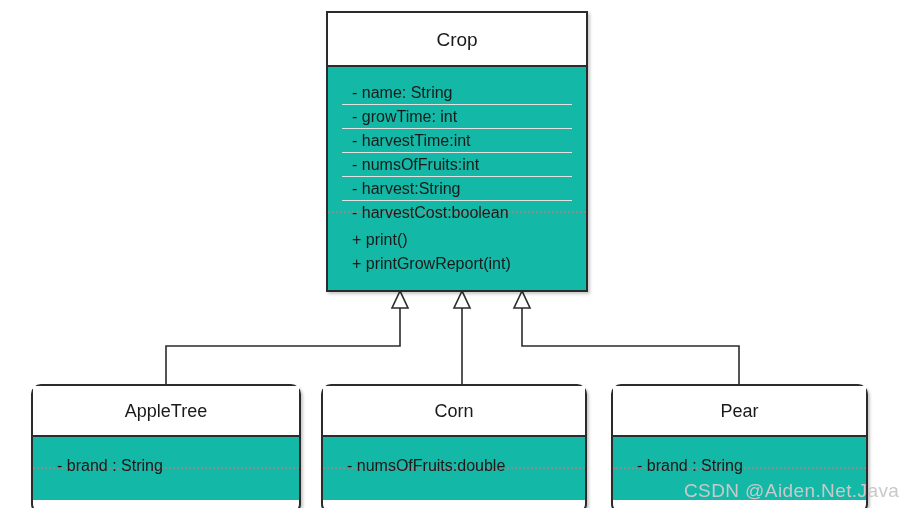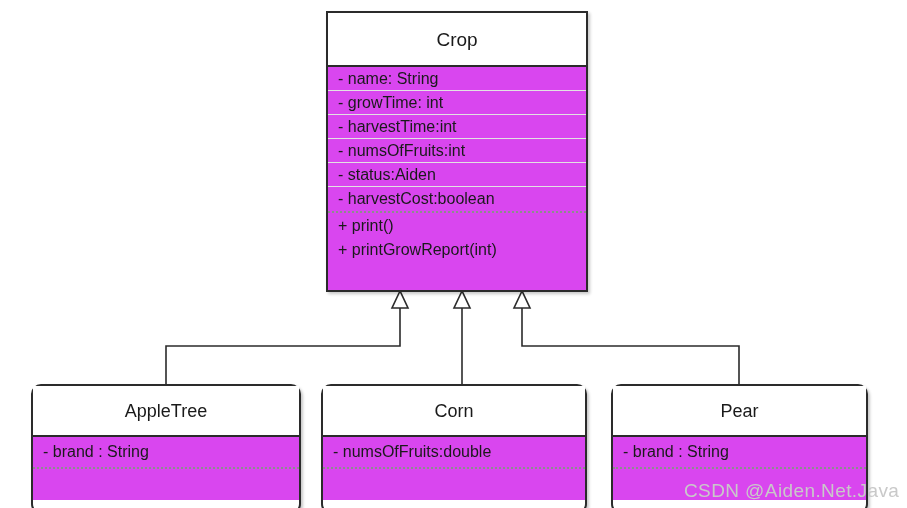--- a/index.html
+++ b/index.html
@@ -34,22 +34,22 @@
     line-height: 1;
     display: flex;
     align-items: center;
     justify-content: center;
     box-sizing: border-box;
     border-bottom: 2px solid #2b2b2b;
     background: #ffffff;
   }
   .uml-section {
     box-sizing: border-box;
-    background: #d946ef;
-    padding: 0;
+    background: #14b8a6;
+    padding: 14px;
   }
   .uml-row {
     font-size: 16px;
     color: #1a1a1a;
     padding: 1px 0 1px 10px;
     white-space: nowrap;
     box-sizing: border-box;
   }
   .uml-attrs .uml-row {
     border-bottom: 1px solid #e2e2e2;
@@ -137,21 +137,21 @@
     <polygon points="522,291 514,308 530,308" fill="#ffffff" stroke="#2b2b2b" stroke-width="1.6"></polygon>
   </svg>
 
   <div id="crop-class" class="uml-class">
     <div class="uml-title">Crop</div>
     <div class="uml-section uml-attrs">
       <div class="uml-row">- name: String</div>
       <div class="uml-row">- growTime: int</div>
       <div class="uml-row">- harvestTime:int</div>
       <div class="uml-row">- numsOfFruits:int</div>
-      <div class="uml-row">- status:Aiden</div>
+      <div class="uml-row">- harvest:String</div>
       <div class="uml-row">- harvestCost:boolean</div>
     </div>
     <div class="uml-section uml-methods">
       <div class="uml-row">+ print()</div>
       <div class="uml-row">+ printGrowReport(int)</div>
     </div>
   </div>
 
   <div id="appletree-class" class="uml-class child-class">
     <div class="uml-title">AppleTree</div>

